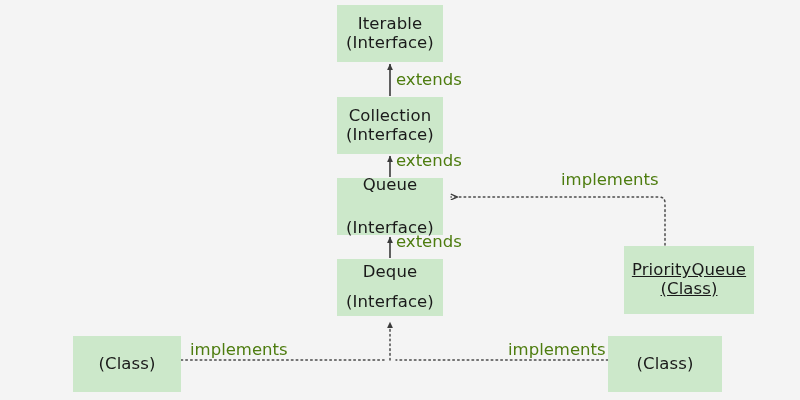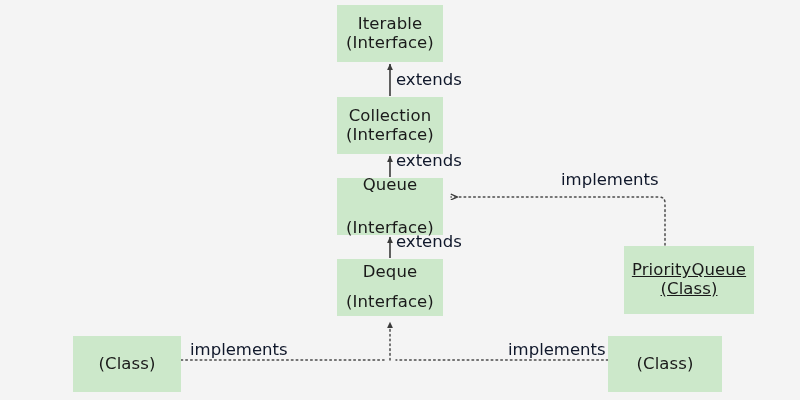--- a/index.html
+++ b/index.html
@@ -47,21 +47,21 @@
   .node .node-name {
     display: block;
     white-space: nowrap;
   }
   .node .node-kind {
     display: block;
     white-space: nowrap;
   }
   .edge-label {
     position: absolute;
-    color: #0f172a;
+    color: #4d7c0f;
     font-size: 16.5px;
     font-family: "DejaVu Sans", "Liberation Sans", sans-serif;
     white-space: nowrap;
     background: transparent;
   }
 </style>
 </head>
 <body>
 
 <div id="diagram-root">

